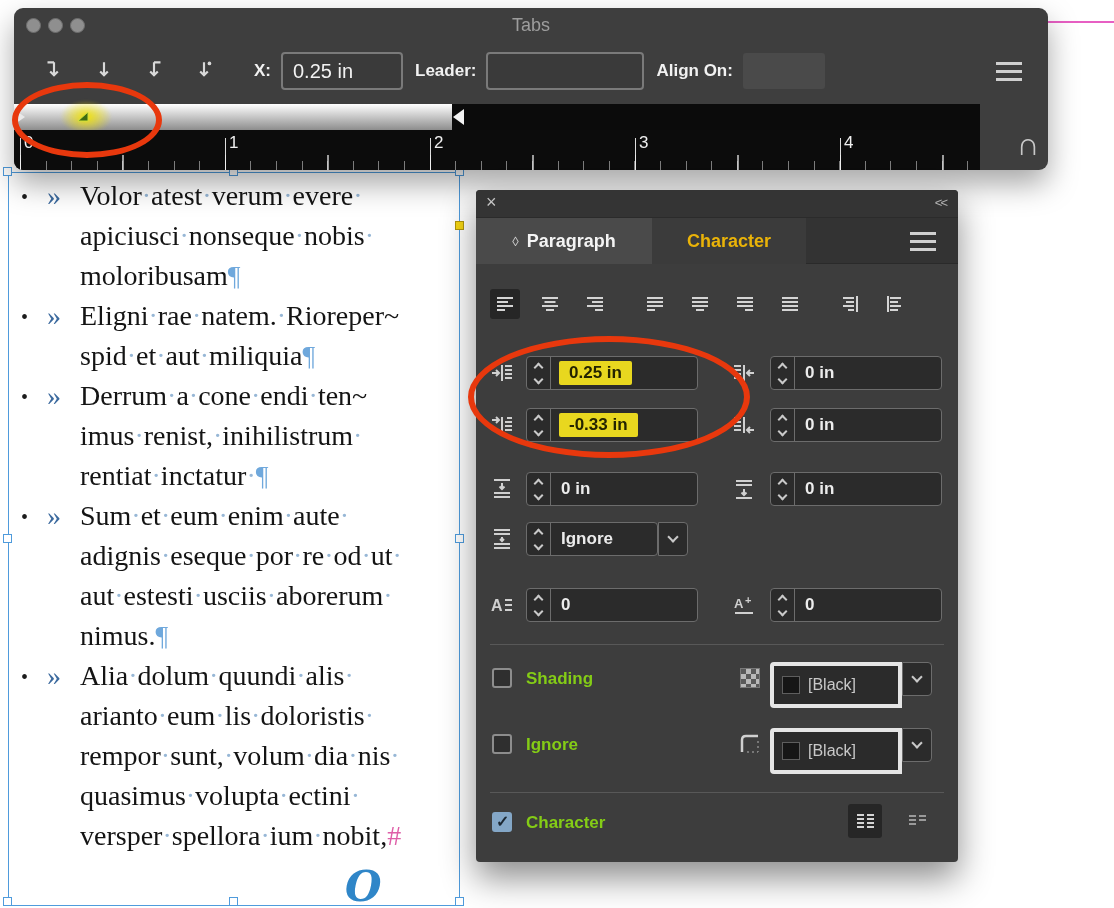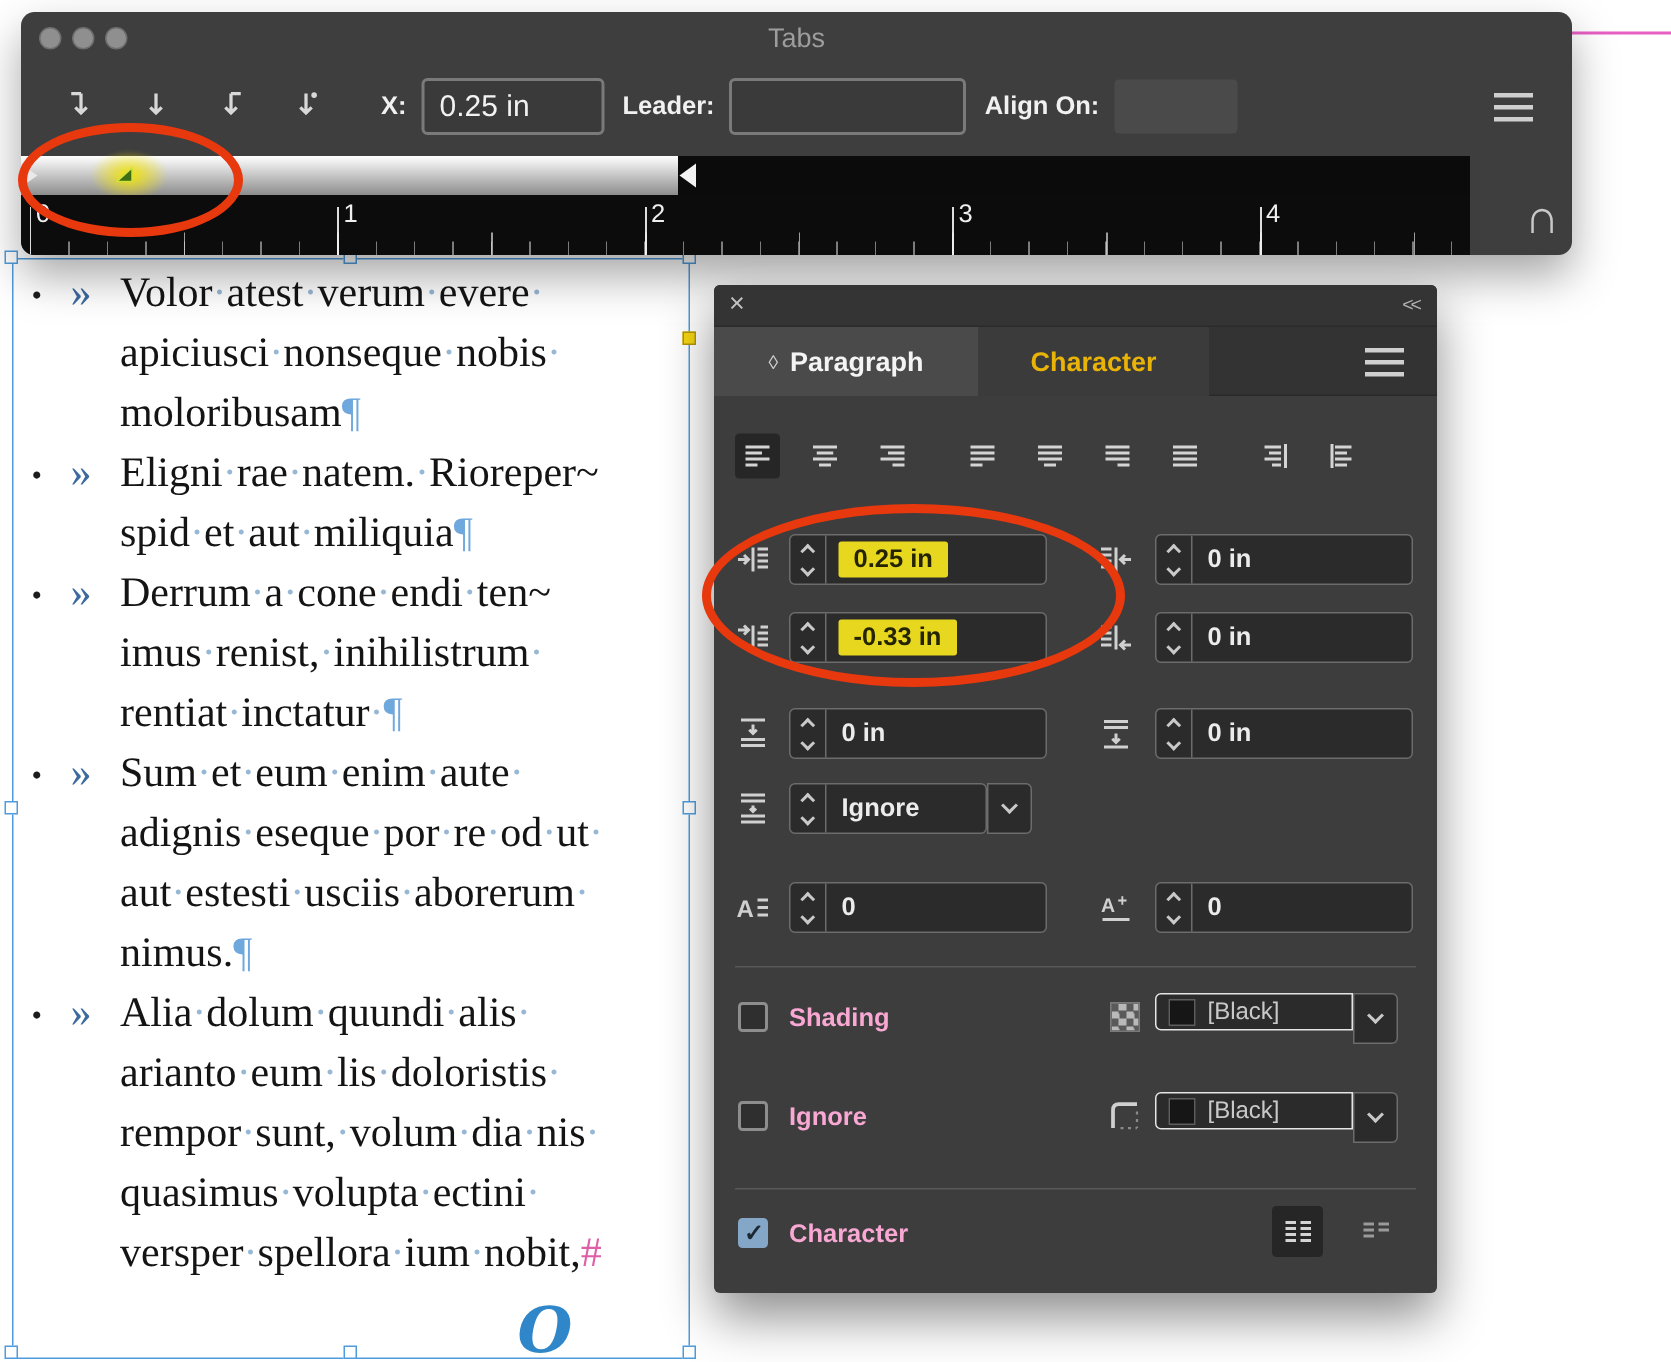--- a/index.html
+++ b/index.html
@@ -75,22 +75,22 @@
   .chev.down{transform:rotate(225deg);margin-bottom:3px}
   .fvalue{margin-left:10px;font-size:17px;font-weight:bold;color:#ececec;white-space:nowrap}
   .fvalue.hl{background:#e8d71f;color:#242400;padding:2px 10px;border-radius:2px;margin-left:8px}
   .dd-btn{position:absolute;width:30px;height:34px;background:#2b2b2b;border:1px solid #6c6c6c;border-radius:0 4px 4px 0;display:flex;align-items:center;justify-content:center}
   .dd-chev{width:8px;height:8px;border-left:2px solid #c9c9c9;border-bottom:2px solid #c9c9c9;transform:rotate(-45deg);margin-top:-4px}
 
   .divider{position:absolute;left:14px;right:14px;height:1px;background:#585858}
   .cb{position:absolute;width:20px;height:20px;border:2px solid #8d8d8d;border-radius:3px;background:#2f2f2f}
   .cb.checked{background:#84a7c7;border-color:#84a7c7}
   .cb.checked::after{content:"✓";position:absolute;left:2px;top:-2px;font-size:16px;font-weight:bold;color:#1c2833}
-  .row-label{position:absolute;font-size:17px;font-weight:bold;color:#f9a8d4}
-  .swatch-well{position:absolute;height:25px;background:#2b2b2b;border:1px solid #e5e5e5;border-radius:4px 0 0 4px;display:flex;align-items:center}
+  .row-label{position:absolute;font-size:17px;font-weight:bold;color:#84cc16}
+  .swatch-well{position:absolute;height:46px;background:#2b2b2b;border:4px solid #e5e5e5;border-radius:4px 0 0 4px;display:flex;align-items:center}
   .swatch{width:18px;height:18px;background:#161616;border:1px solid #5e5e5e;margin-left:8px}
   .swatch-label{margin-left:8px;font-size:16px;color:#c9c9c9}
   .checker{position:absolute;width:20px;height:20px;border:1px solid #7a7a7a;background:conic-gradient(#b9b9b9 25%,#5a5a5a 0 50%,#b9b9b9 0 75%,#5a5a5a 0);background-size:10px 10px}
   .hyph-iconbox{position:absolute;width:34px;height:34px;border-radius:3px;display:flex;align-items:center;justify-content:center}
   .hyph-iconbox.active{background:#262626}
 
   
   .ellipse{position:absolute;border:6px solid #e8380d;border-radius:50%;z-index:40;pointer-events:none}
   .e1{left:12px;top:82px;width:150px;height:76px}
   .e2{left:468px;top:336px;width:282px;height:122px}

